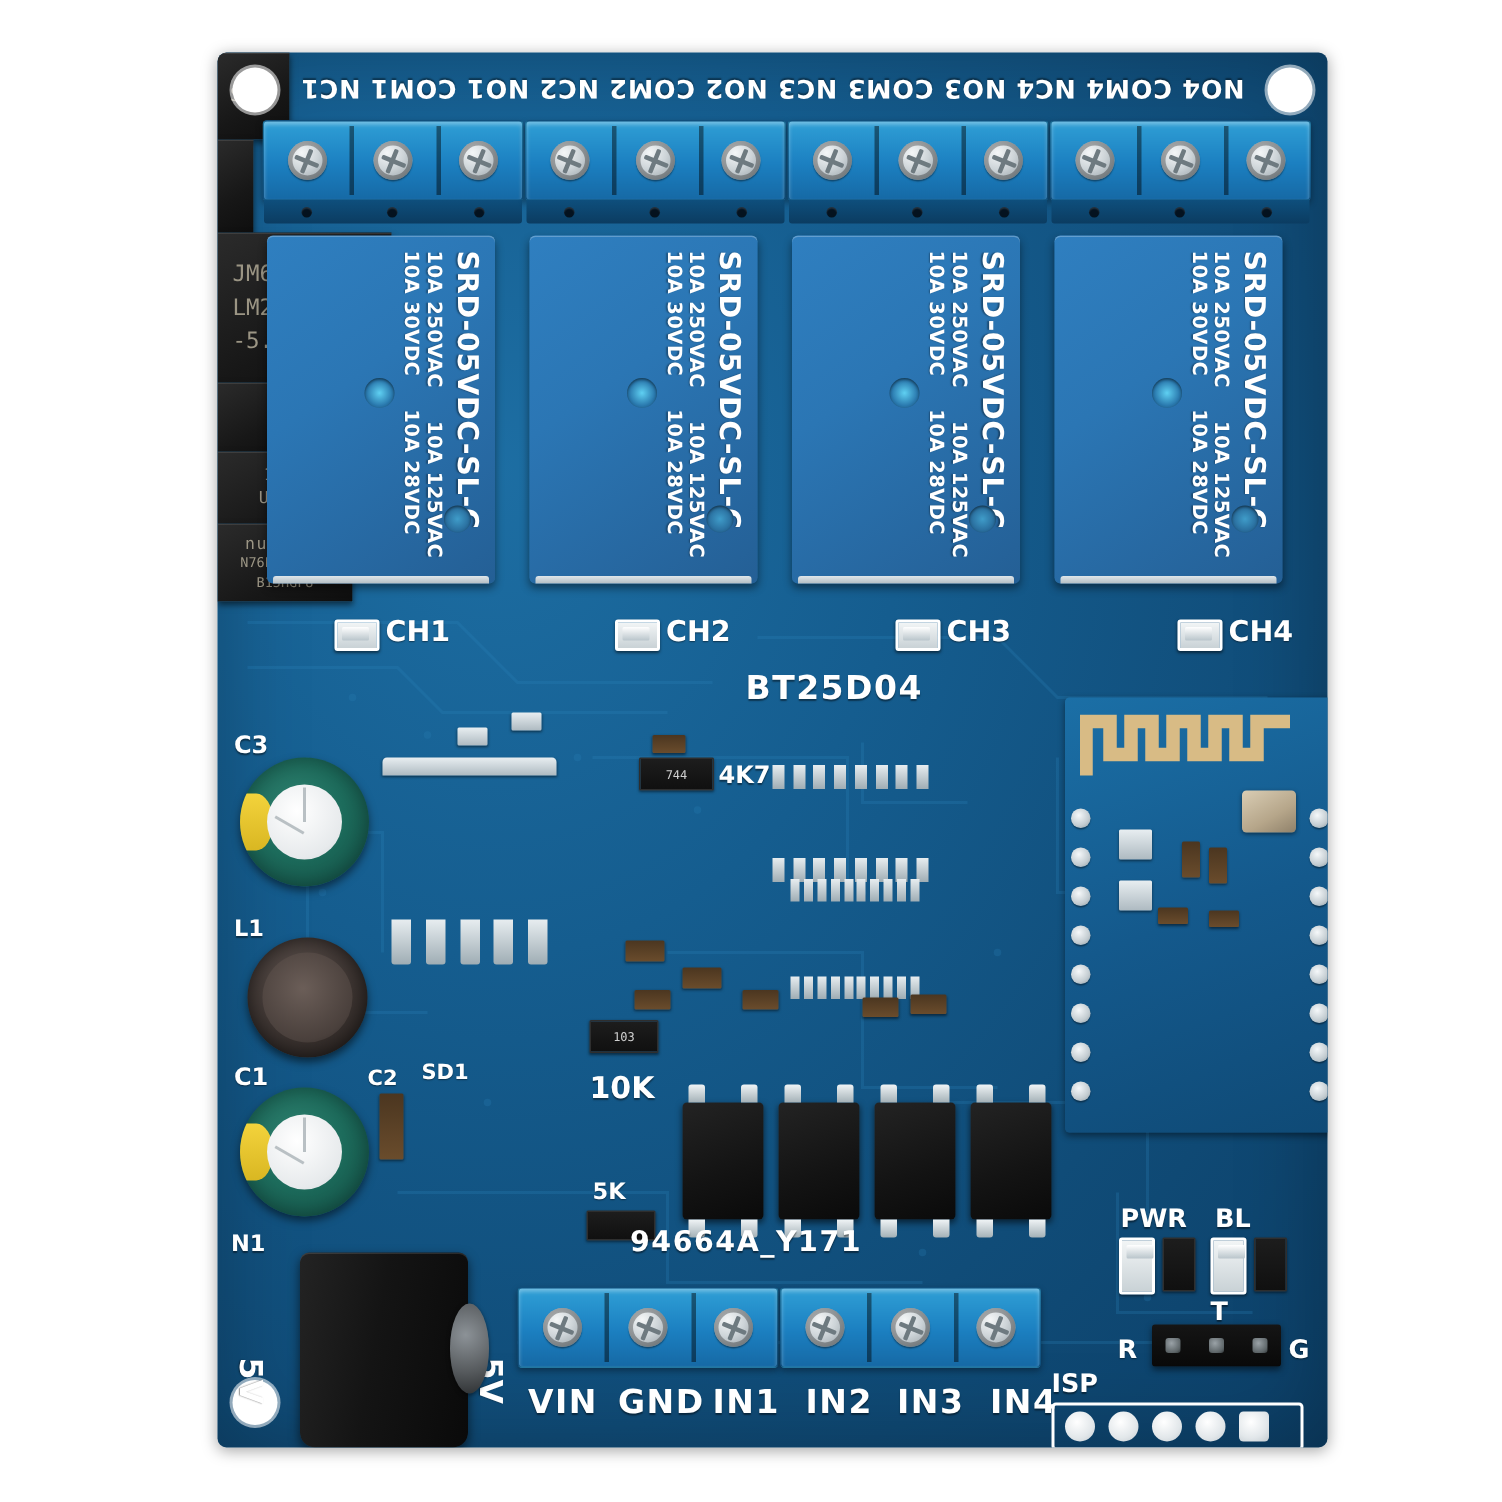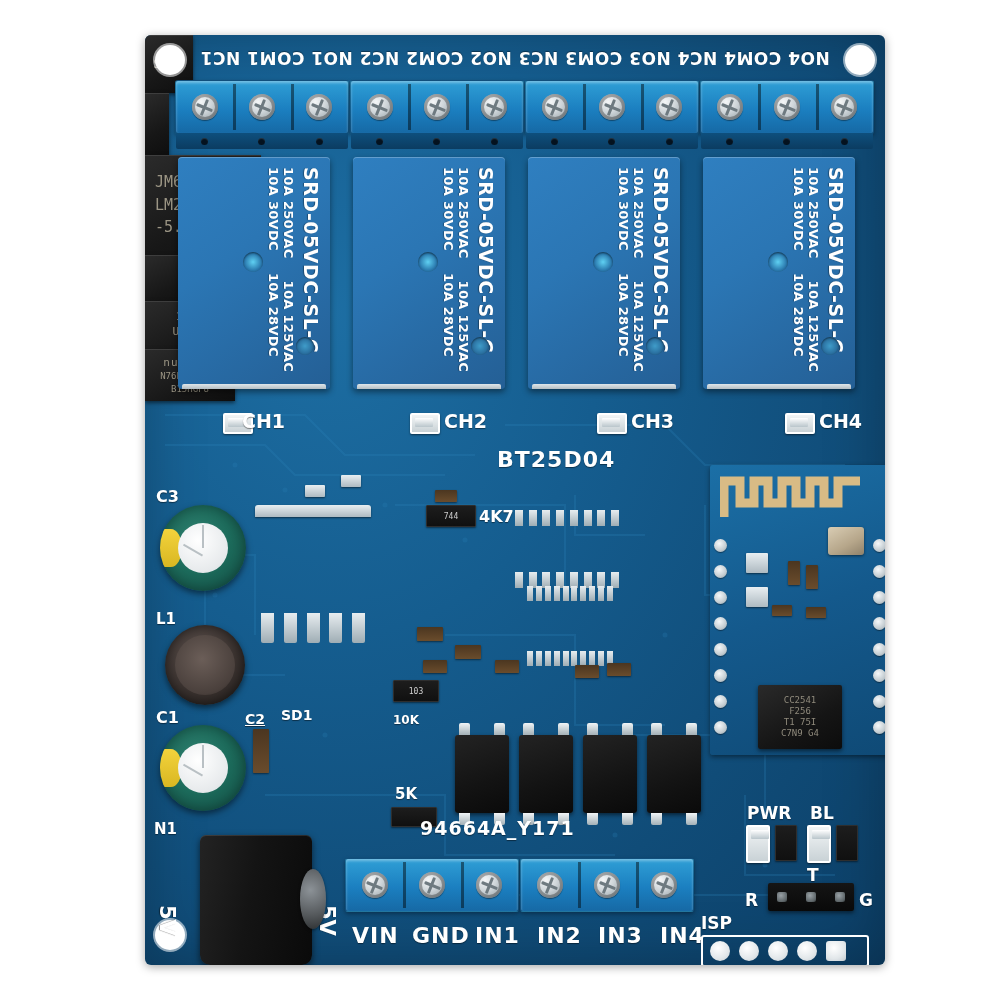--- a/index.html
+++ b/index.html
@@ -426,21 +426,21 @@
           <span>10A 30VDC</span>
           <span>10A 28VDC</span>
         </div>
       </div>
       <div class="dimple d1"></div>
       <div class="dimple d2"></div>
       <div class="foot"></div>
     </div>
 
     <div class="led" style="left:78px;top:378px;"></div>
-    <div class="silk" style="left:97px;top:375px;font-size:19px;">CH1</div>
+    <div class="silk" style="left:112px;top:375px;font-size:19px;">CH1</div>
 
     <div class="led" style="left:265px;top:378px;"></div>
     <div class="silk" style="left:299px;top:375px;font-size:19px;">CH2</div>
 
     <div class="led" style="left:452px;top:378px;"></div>
     <div class="silk" style="left:486px;top:375px;font-size:19px;">CH3</div>
 
     <div class="led" style="left:640px;top:378px;"></div>
     <div class="silk" style="left:674px;top:375px;font-size:19px;">CH4</div>
 
@@ -454,21 +454,21 @@
 
     <div class="silk" style="left:11px;top:575px;font-size:15px;">L1</div>
     <div class="inductor" style="left:20px;top:590px;width:80px;height:80px;"></div>
 
     <div class="silk" style="left:11px;top:673px;font-size:16px;">C1</div>
     <div class="ecap" style="left:15px;top:690px;width:86px;height:86px;">
       <div class="band"></div>
       <div class="top"></div>
     </div>
 
-    <div class="silk" style="left:100px;top:676px;font-size:14px;text-decoration:underline;">C2</div>
+    <div class="silk" style="left:100px;top:676px;font-size:14px;">C2</div>
     <div class="smd" style="left:108px;top:694px;width:16px;height:44px;"></div>
 
     <div class="silk" style="left:136px;top:672px;font-size:14px;">SD1</div>
     <div class="ic" style="left:134px;top:690px;width:48px;height:58px;font-size:13px;line-height:1.05;">
       <span>SS34</span>
     </div>
 
     <div class="silk" style="left:9px;top:785px;font-size:15px;">N1</div>
     <div class="ic" style="left:12px;top:802px;width:24px;height:62px;"></div>
 
@@ -548,21 +548,21 @@
         <i style="width:6px;height:15px;"></i>
       <i style="width:6px;height:15px;"></i>
         <i style="width:6px;height:15px;"></i>
         <i style="width:6px;height:15px;"></i>
       <i style="width:6px;height:15px;"></i>
     </div>
 
     <div class="resnet" style="left:248px;top:645px;width:44px;height:20px;">
       <span>103</span>
     </div>
-    <div class="silk" style="left:248px;top:678px;font-size:12px;">10K</div>
+    <div class="silk" style="left:248px;top:678px;font-size:20px;">10K</div>
 
     <div class="silk" style="left:250px;top:750px;font-size:15px;">5K</div>
     <div class="resnet" style="left:246px;top:772px;width:44px;height:18px;"></div>
 
     <div class="smd" style="left:272px;top:592px;width:26px;height:14px;"></div>
     <div class="smd" style="left:310px;top:610px;width:26px;height:14px;"></div>
     <div class="smd" style="left:350px;top:625px;width:24px;height:13px;"></div>
     <div class="smd" style="left:278px;top:625px;width:24px;height:13px;"></div>
     <div class="smd" style="left:430px;top:630px;width:24px;height:13px;"></div>
     <div class="smd" style="left:462px;top:628px;width:24px;height:13px;"></div>
@@ -631,26 +631,20 @@
       <div class="castell" style="right:4px;top:204px;"></div>
       <div class="castell" style="right:4px;top:230px;"></div>
       <div class="castell" style="right:4px;top:256px;"></div>
       <div class="xtal"></div>
       <div class="smd w" style="left:36px;top:88px;width:22px;height:20px;"></div>
       <div class="smd w" style="left:36px;top:122px;width:22px;height:20px;"></div>
       <div class="smd" style="left:78px;top:96px;width:12px;height:24px;"></div>
       <div class="smd" style="left:96px;top:100px;width:12px;height:24px;"></div>
       <div class="smd" style="left:62px;top:140px;width:20px;height:11px;"></div>
       <div class="smd" style="left:96px;top:142px;width:20px;height:11px;"></div>
-      <div class="cc">
-        <span>CC2541</span>
-        <span>F256</span>
-        <span>T1 75I</span>
-        <span>C7N9 G4</span>
-      </div>
     </div>
 
     <div class="silk" style="left:275px;top:782px;font-size:19px;letter-spacing:1px;">94664A_Y171</div>
 
     <div class="tb" style="left:200px;top:823px;width:172px;height:52px;">
       <div class="tbcell">
           <div class="screw"></div>
         </div>
       <div class="tbcell">
           <div class="screw"></div>

